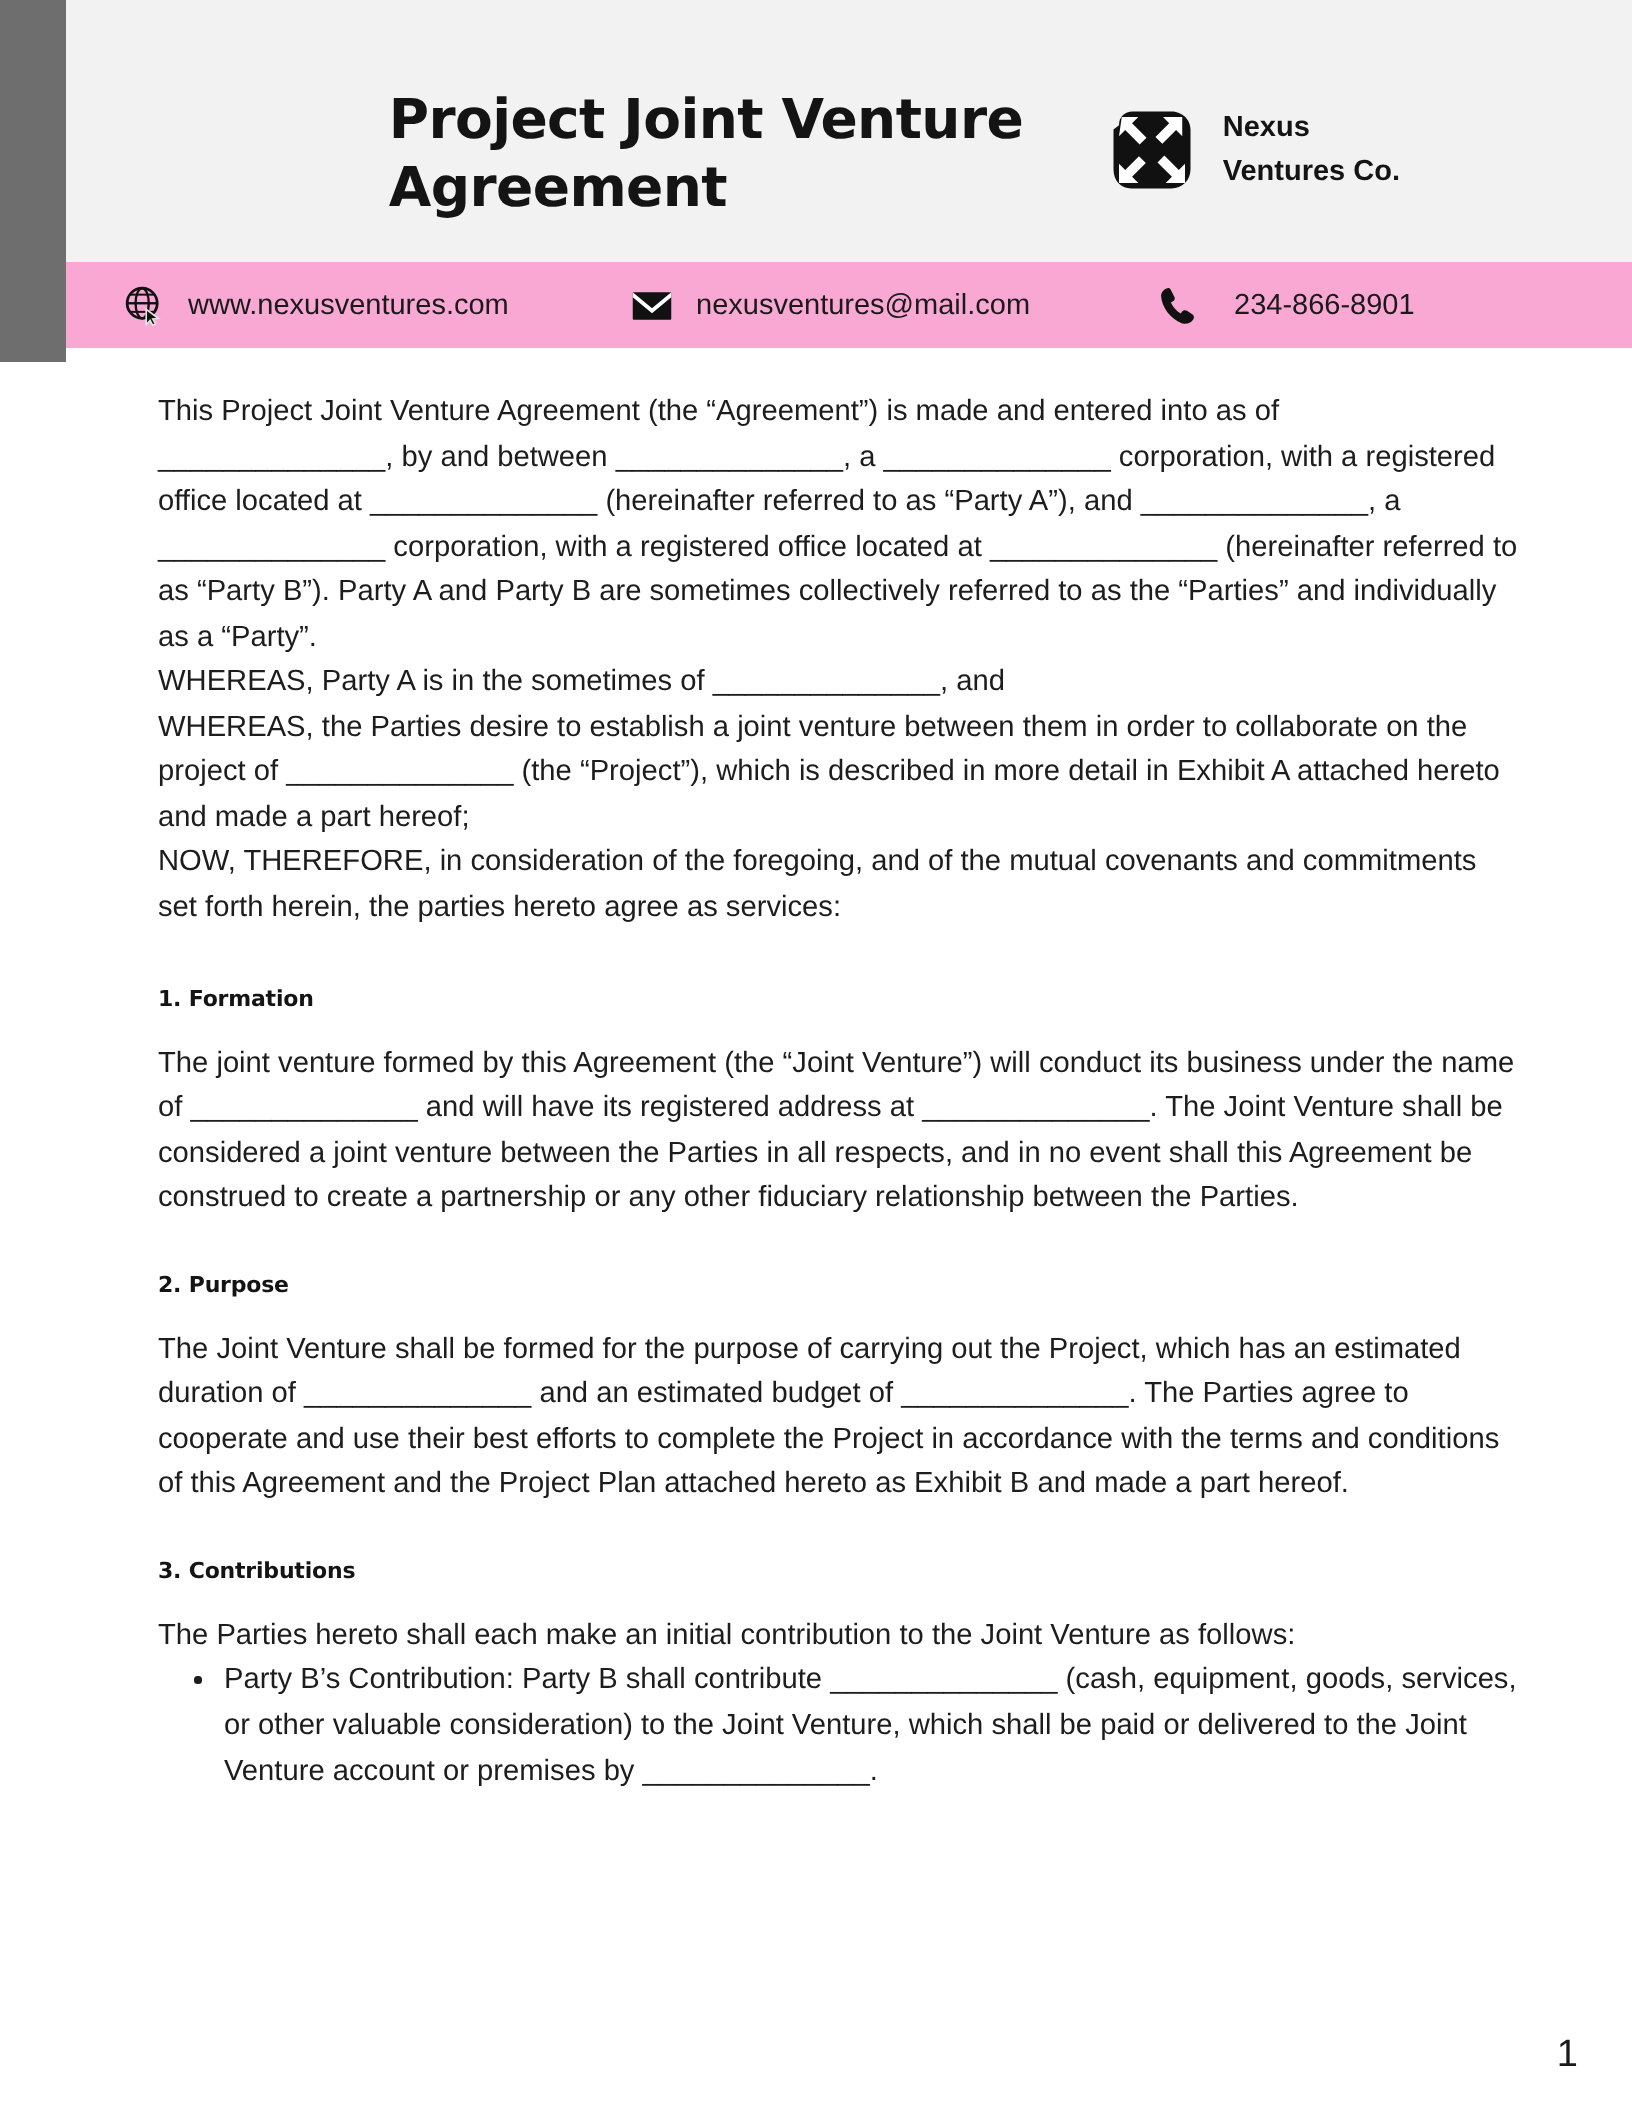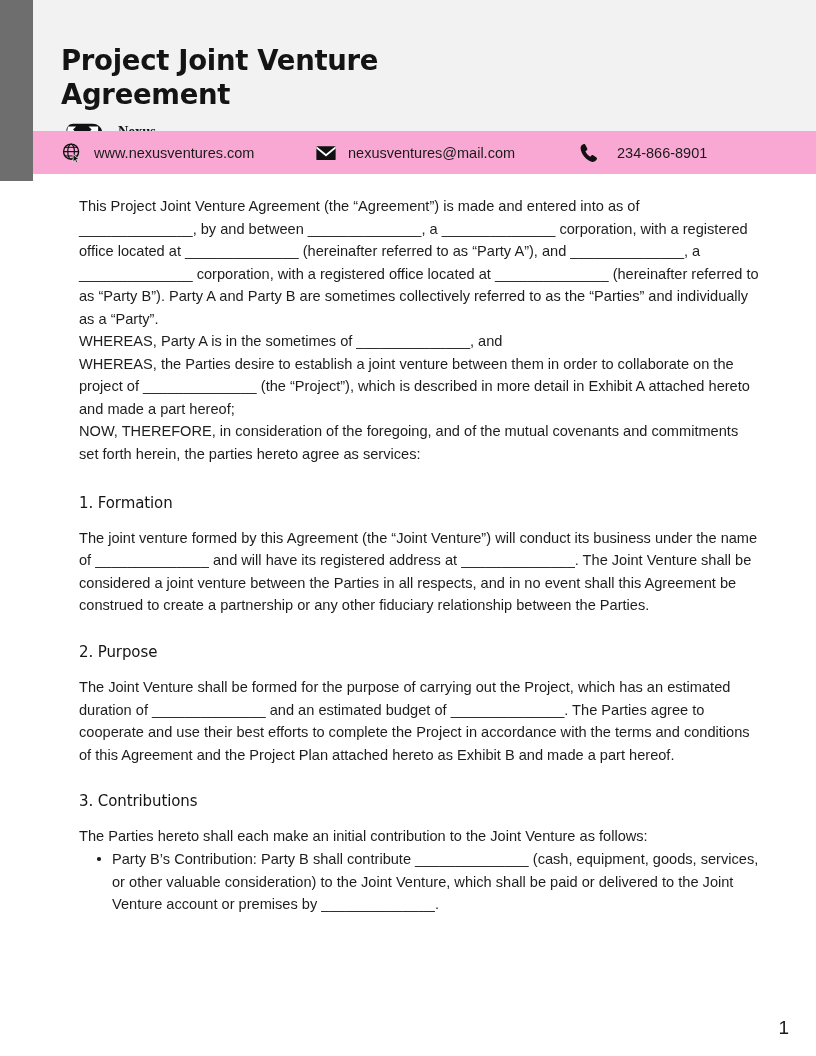--- a/index.html
+++ b/index.html
@@ -35,21 +35,20 @@
     z-index: 5;
   }
   .header-inner {
     position: absolute;
     left: 61px;
     top: 44px;
     right: 24px;
     display: flex;
     align-items: flex-start;
     justify-content: flex-end;
-    flex-direction: column;
   }
   .doc-title {
     font-family: "DejaVu Sans", sans-serif;
     font-size: 27.5px;
     font-weight: bold;
     line-height: 1.22;
     letter-spacing: -0.3px;
     color: #141414;
     max-width: 360px;
     margin: 0;
@@ -60,21 +59,21 @@
     gap: 13px;
     margin-right: 92px;
     margin-top: 9px;
   }
   .brand-logo {
     width: 44px;
     height: 44px;
     flex: 0 0 auto;
   }
   .brand-name {
-    font-family: Liberation Serif, serif;
+    font-family: Liberation Sans, sans-serif;
     font-size: 14.5px;
     font-weight: bold;
     line-height: 1.55;
     color: #141414;
     white-space: pre-line;
   }
 
   
   .contact-bar {
     position: absolute;
@@ -116,22 +115,22 @@
     color: #1d1d1d;
   }
   .para {
     margin: 0;
     text-align: left;
   }
   .para + .para { margin-top: 0px; }
 
   h2.section-head {
     font-family: "DejaVu Sans", sans-serif;
-    font-size: 15px;
-    font-weight: normal;
+    font-size: 11px;
+    font-weight: bold;
     margin: 24px 0 12px 0;
     color: #141414;
     letter-spacing: -0.1px;
   }
   h2.section-head.first { margin-top: 26px; }
 
   ul.bullets {
     margin: 0;
     padding-left: 33px;
     list-style: none;

